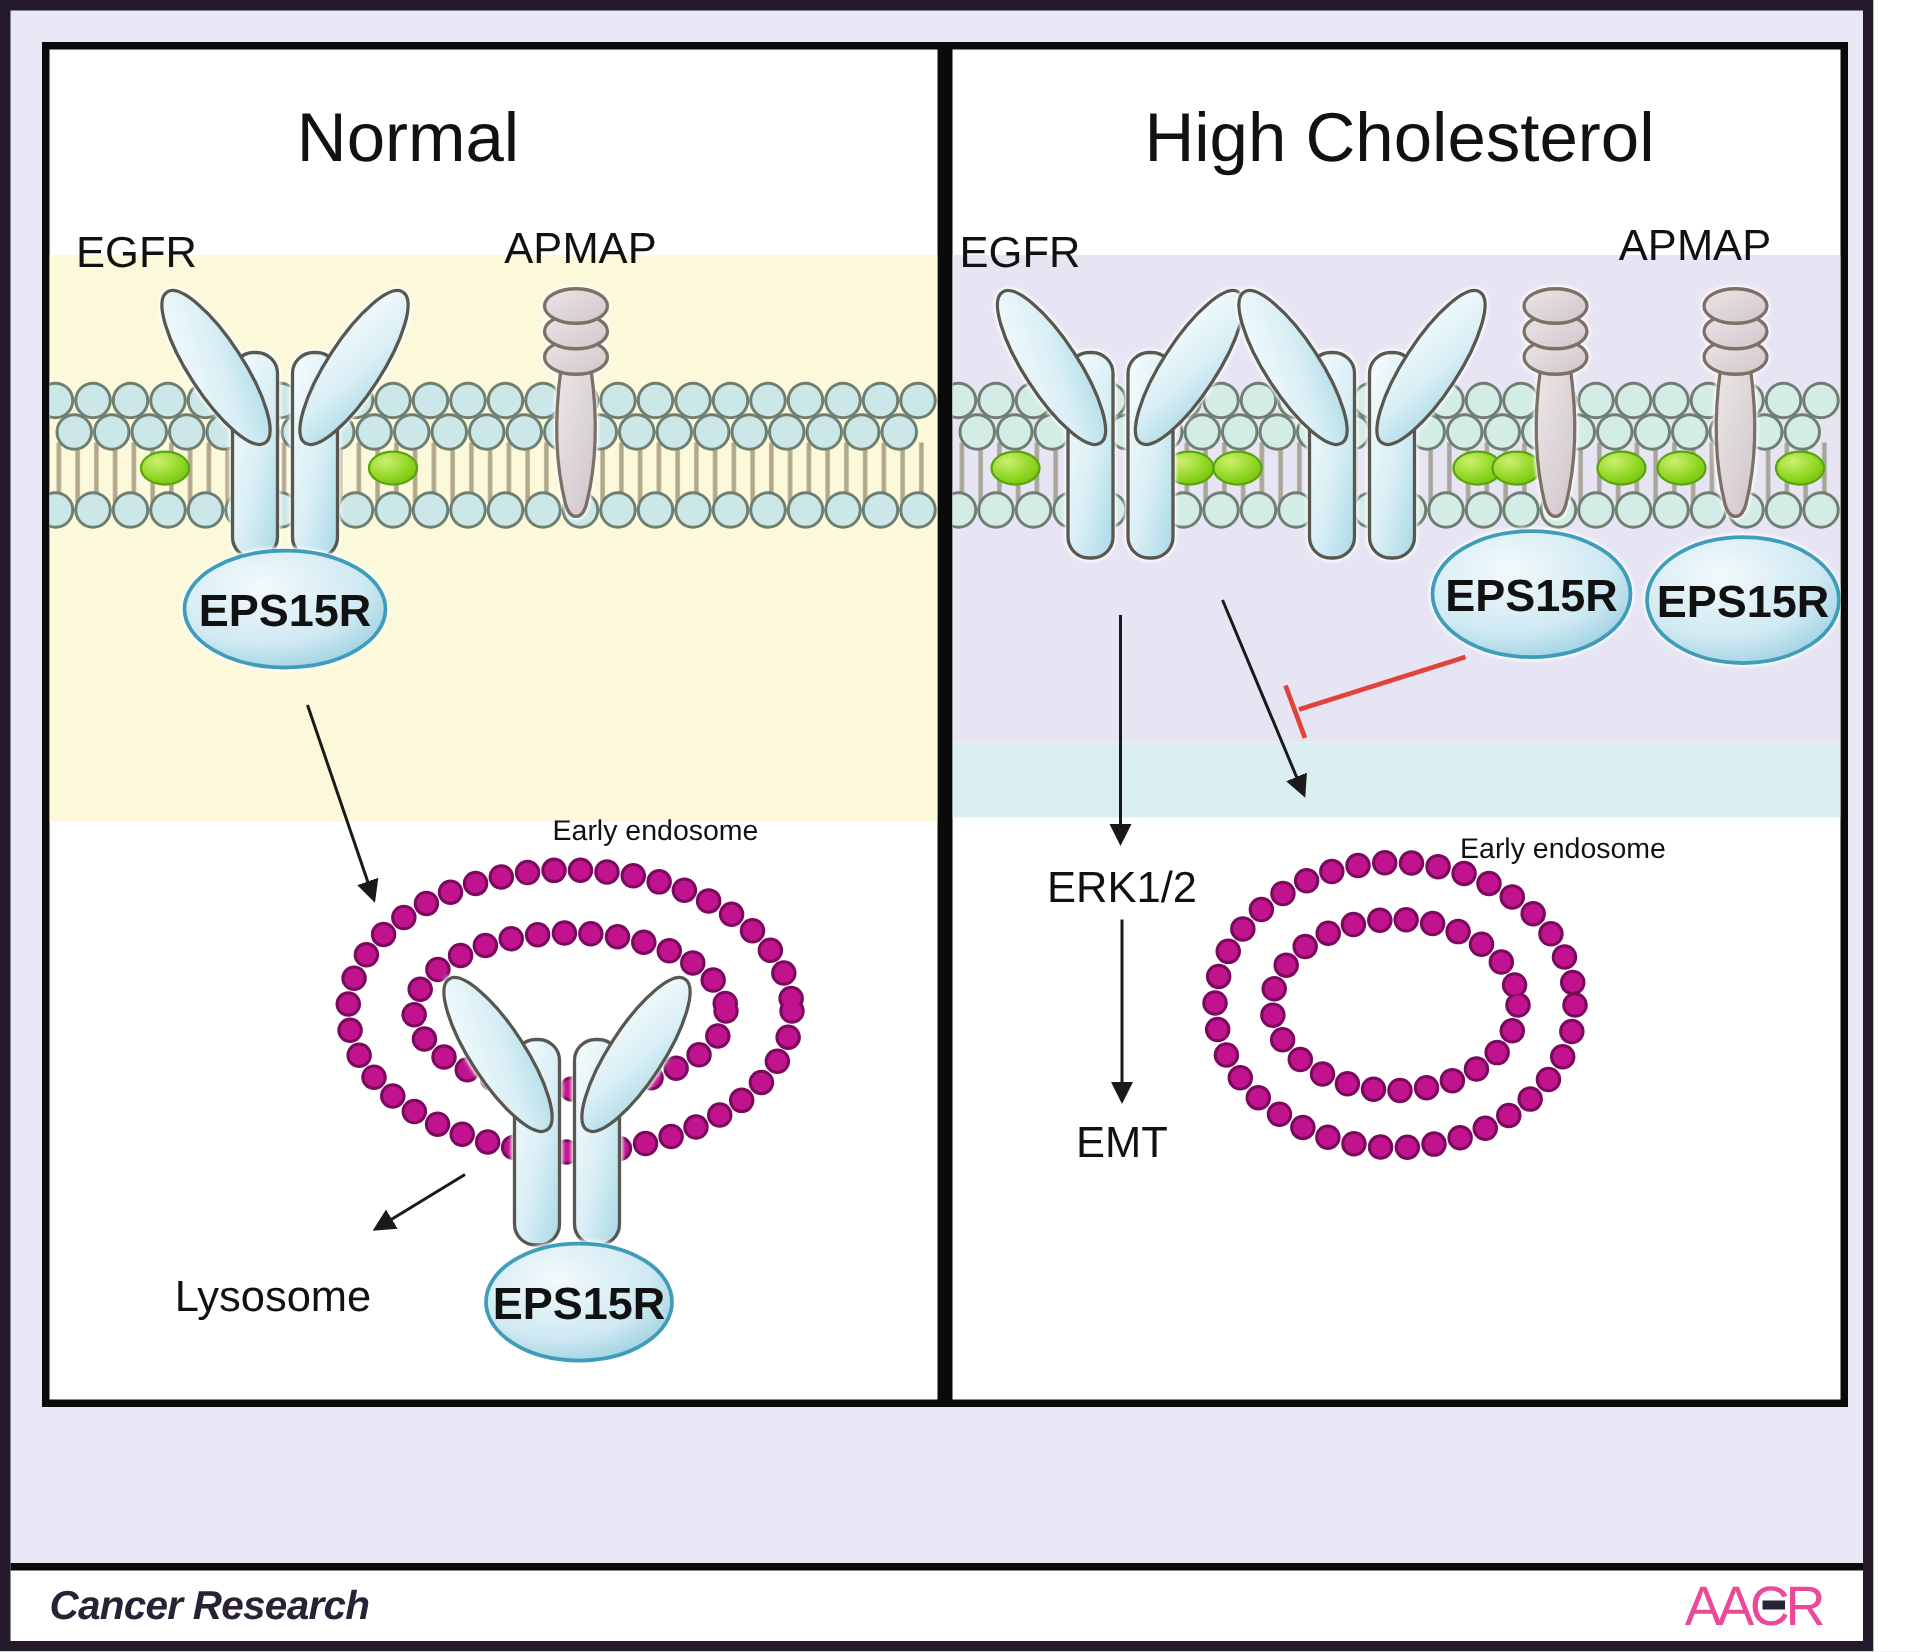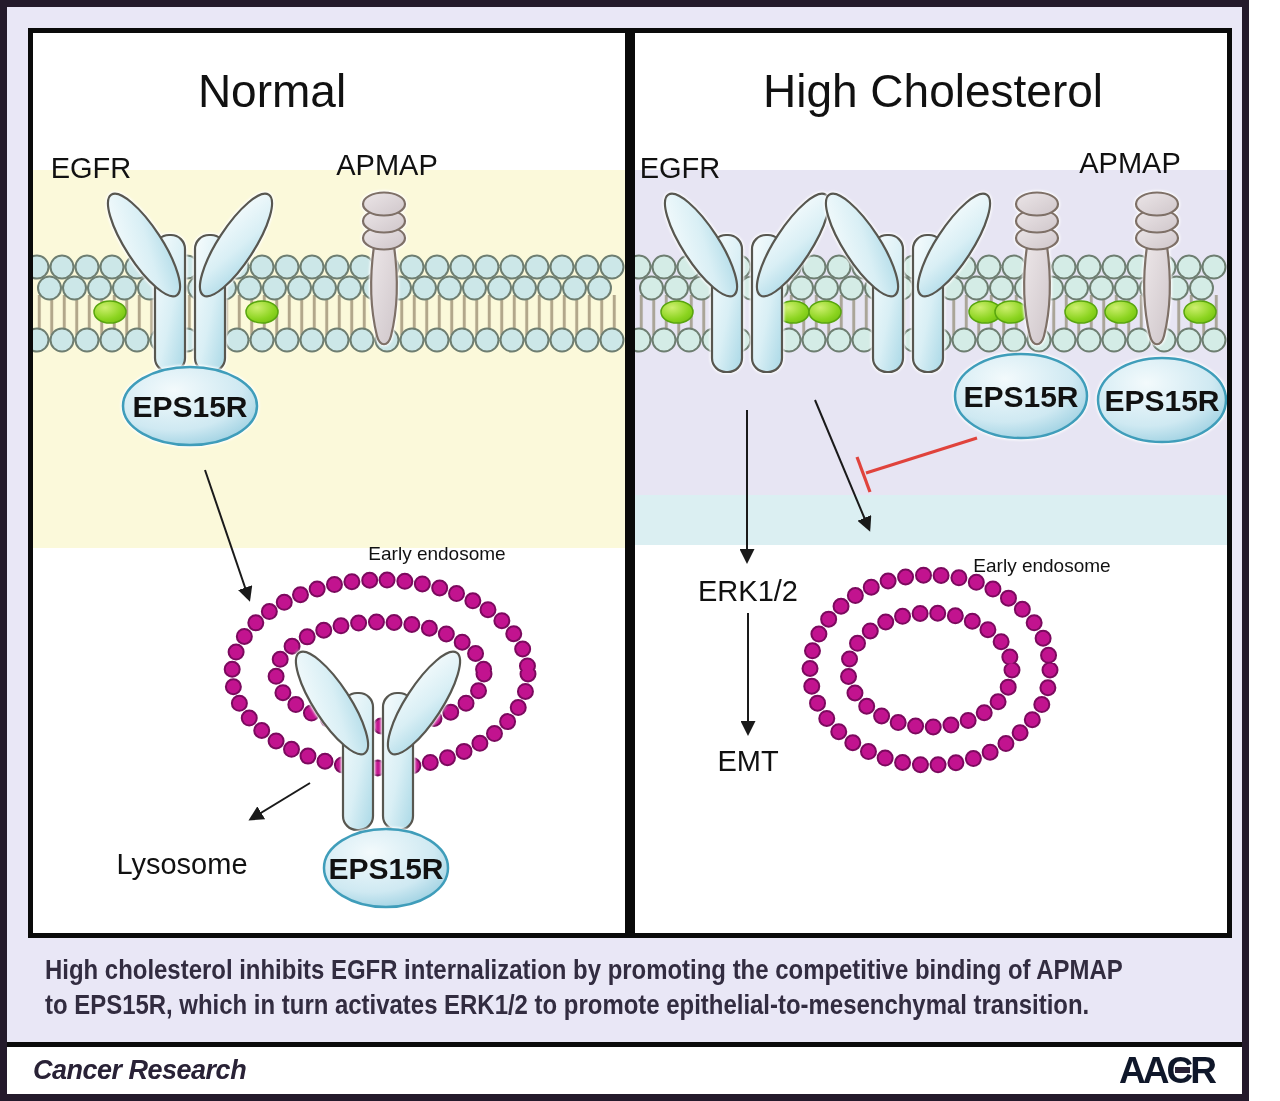--- a/index.html
+++ b/index.html
@@ -21,21 +21,21 @@
   .lbl-sm{font-size:19px}
   .eps-t{font-size:30px;font-weight:bold}
   .receptor,.eps-halo{filter:drop-shadow(0 0 1.5px #ffffff) drop-shadow(0 0 1px #ffffff)}
   .caption{position:absolute;left:45px;top:952px;width:1210px;color:var(--caption);
     font-size:28.5px;font-weight:bold;line-height:35px;white-space:nowrap}
   .condense{display:inline-block;transform:scaleX(0.84);transform-origin:0 50%}
   .footer{position:absolute;left:7px;right:7px;top:1042px;height:52px;background:#ffffff;
     border-top:5px solid #0b0b0b;display:flex;align-items:center;justify-content:space-between;
     padding:0 28px 0 26px;z-index:20}
   .journal{font-size:27px;font-weight:bold;font-style:italic;color:#292236;letter-spacing:-0.5px}
-  .aacr{position:relative;font-size:37px;font-weight:bold;color:#0f172a;letter-spacing:-3px}
+  .aacr{position:relative;font-size:37px;font-weight:normal;color:#ec4899;letter-spacing:-3px}
   .aacr::after{content:"";position:absolute;right:24px;top:17px;width:15px;height:6px;background:#292236}
 </style>
 </head>
 <body>
 
 <div class="stage">
 
   <div class="panel panel-left">
     <svg viewBox="0 0 592 900">
       <defs>
@@ -227,24 +227,20 @@
       <text class="lbl-sm" x="407" y="539" text-anchor="middle">Early endosome</text>
       <g>
         <ellipse cx="295" cy="637" rx="120" ry="95" fill="none" stroke="#7b0a5e" stroke-width="17" stroke-linecap="round" stroke-dasharray="0 17.9"></ellipse>
         <ellipse cx="295" cy="637" rx="120" ry="95" fill="none" stroke="#c2138f" stroke-width="13" stroke-linecap="round" stroke-dasharray="0 17.9"></ellipse>
         <ellipse cx="295" cy="637" rx="82" ry="57" fill="none" stroke="#7b0a5e" stroke-width="17" stroke-linecap="round" stroke-dasharray="0 17.76"></ellipse>
         <ellipse cx="295" cy="637" rx="82" ry="57" fill="none" stroke="#c2138f" stroke-width="13" stroke-linecap="round" stroke-dasharray="0 17.76"></ellipse>
       </g>
     </svg>
   </div>
 
-  <div class="caption">
-    <div><span class="condense">High cholesterol inhibits EGFR internalization by promoting the competitive binding of APMAP</span></div>
-    <div><span class="condense">to EPS15R, which in turn activates ERK1/2 to promote epithelial-to-mesenchymal transition.</span></div>
-  </div>
 
   <div class="footer">
     <span class="journal">Cancer Research</span>
     <span class="aacr">AACR</span>
   </div>
 
   <div class="frame"></div>
 </div>
 
 </body></html>

